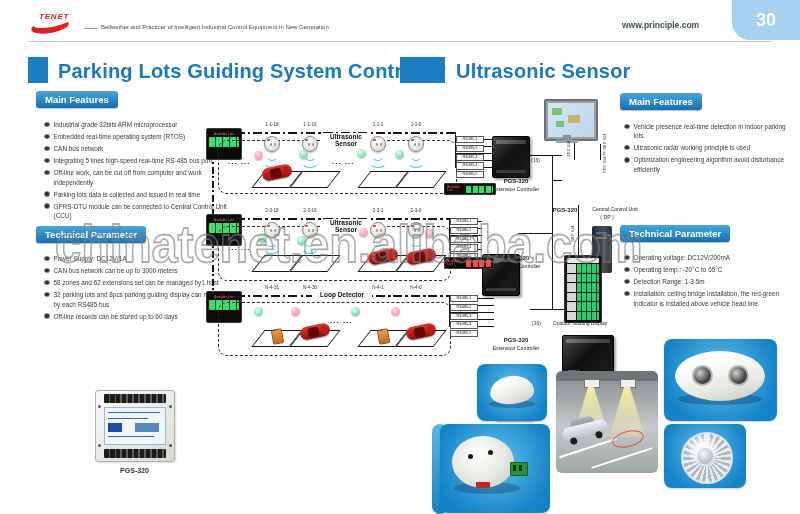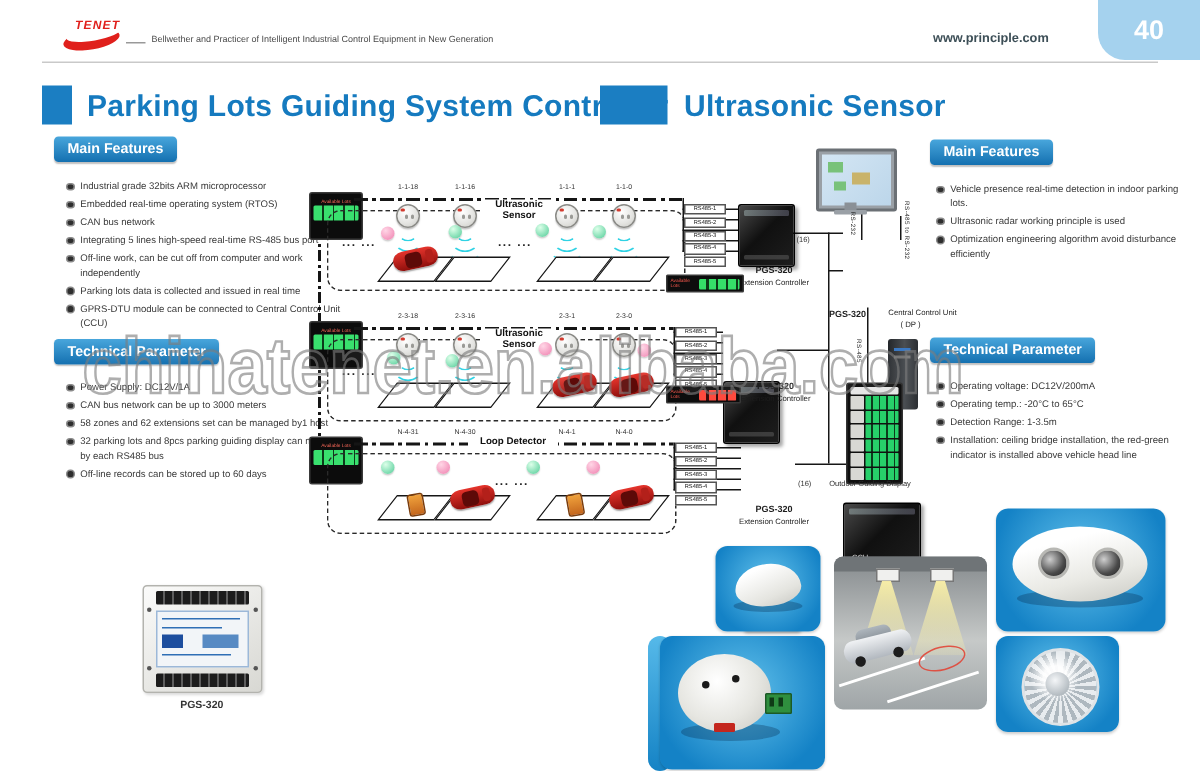--- a/index.html
+++ b/index.html
@@ -100,29 +100,29 @@
   .pgscap{font-size:7px;font-weight:bold;color:#333;text-align:center}
   .card{border-radius:8px;background:radial-gradient(circle at 50% 42%,#63c2ec,#1482c6 78%);box-shadow:0 1px 2px rgba(0,0,0,.2);overflow:hidden}
   .photo3{border-radius:6px;background:linear-gradient(180deg,#84898c,#c6c9c8 55%,#9fa5a7);overflow:hidden}
   .pill{background:linear-gradient(180deg,#56b9e9,#1583c5);border-radius:8px}
 </style>
 </head>
 <body>
 
 <div class="page">
 
-  <div class="abs" style="left:40px;top:6px;width:50px;height:30px">
+  <div class="abs" style="left:29px;top:6px;width:50px;height:30px">
     <i class="swoosh abs" style="left:2px;top:14px"></i>
     <i class="swoosh-cut abs" style="left:4px;top:12px"></i>
     <span class="logo-text abs" style="left:10px;top:6px">TENET</span>
   </div>
   <i class="hdash abs" style="left:84px;top:28px;width:13px"></i>
   <span class="tagline abs" style="left:101px;top:24px">Bellwether and Practicer of Intelligent Industrial Control Equipment in New Generation</span>
   <span class="website abs" style="left:622px;top:20px">www.principle.com</span>
-  <div class="pagebadge abs" style="left:732px;top:0">40</div>
+  <div class="pagebadge abs" style="left:732px;top:0">30</div>
   <i class="hline abs" style="left:28px;top:41px;width:744px"></i>
 
   <i class="sq abs" style="left:28px;top:57px;width:20px;height:26px"></i>
   <span class="title abs" style="left:58px;top:60px">Parking Lots Guiding System Controller</span>
   <i class="sq abs" style="left:400px;top:57px;width:45px;height:26px"></i>
   <span class="title abs" style="left:456px;top:60px">Ultrasonic Sensor</span>
 
   <span class="badge abs" style="left:36px;top:91px">Main Features</span>
   <div class="flist abs" style="left:44px;top:120px;width:188px">
 

